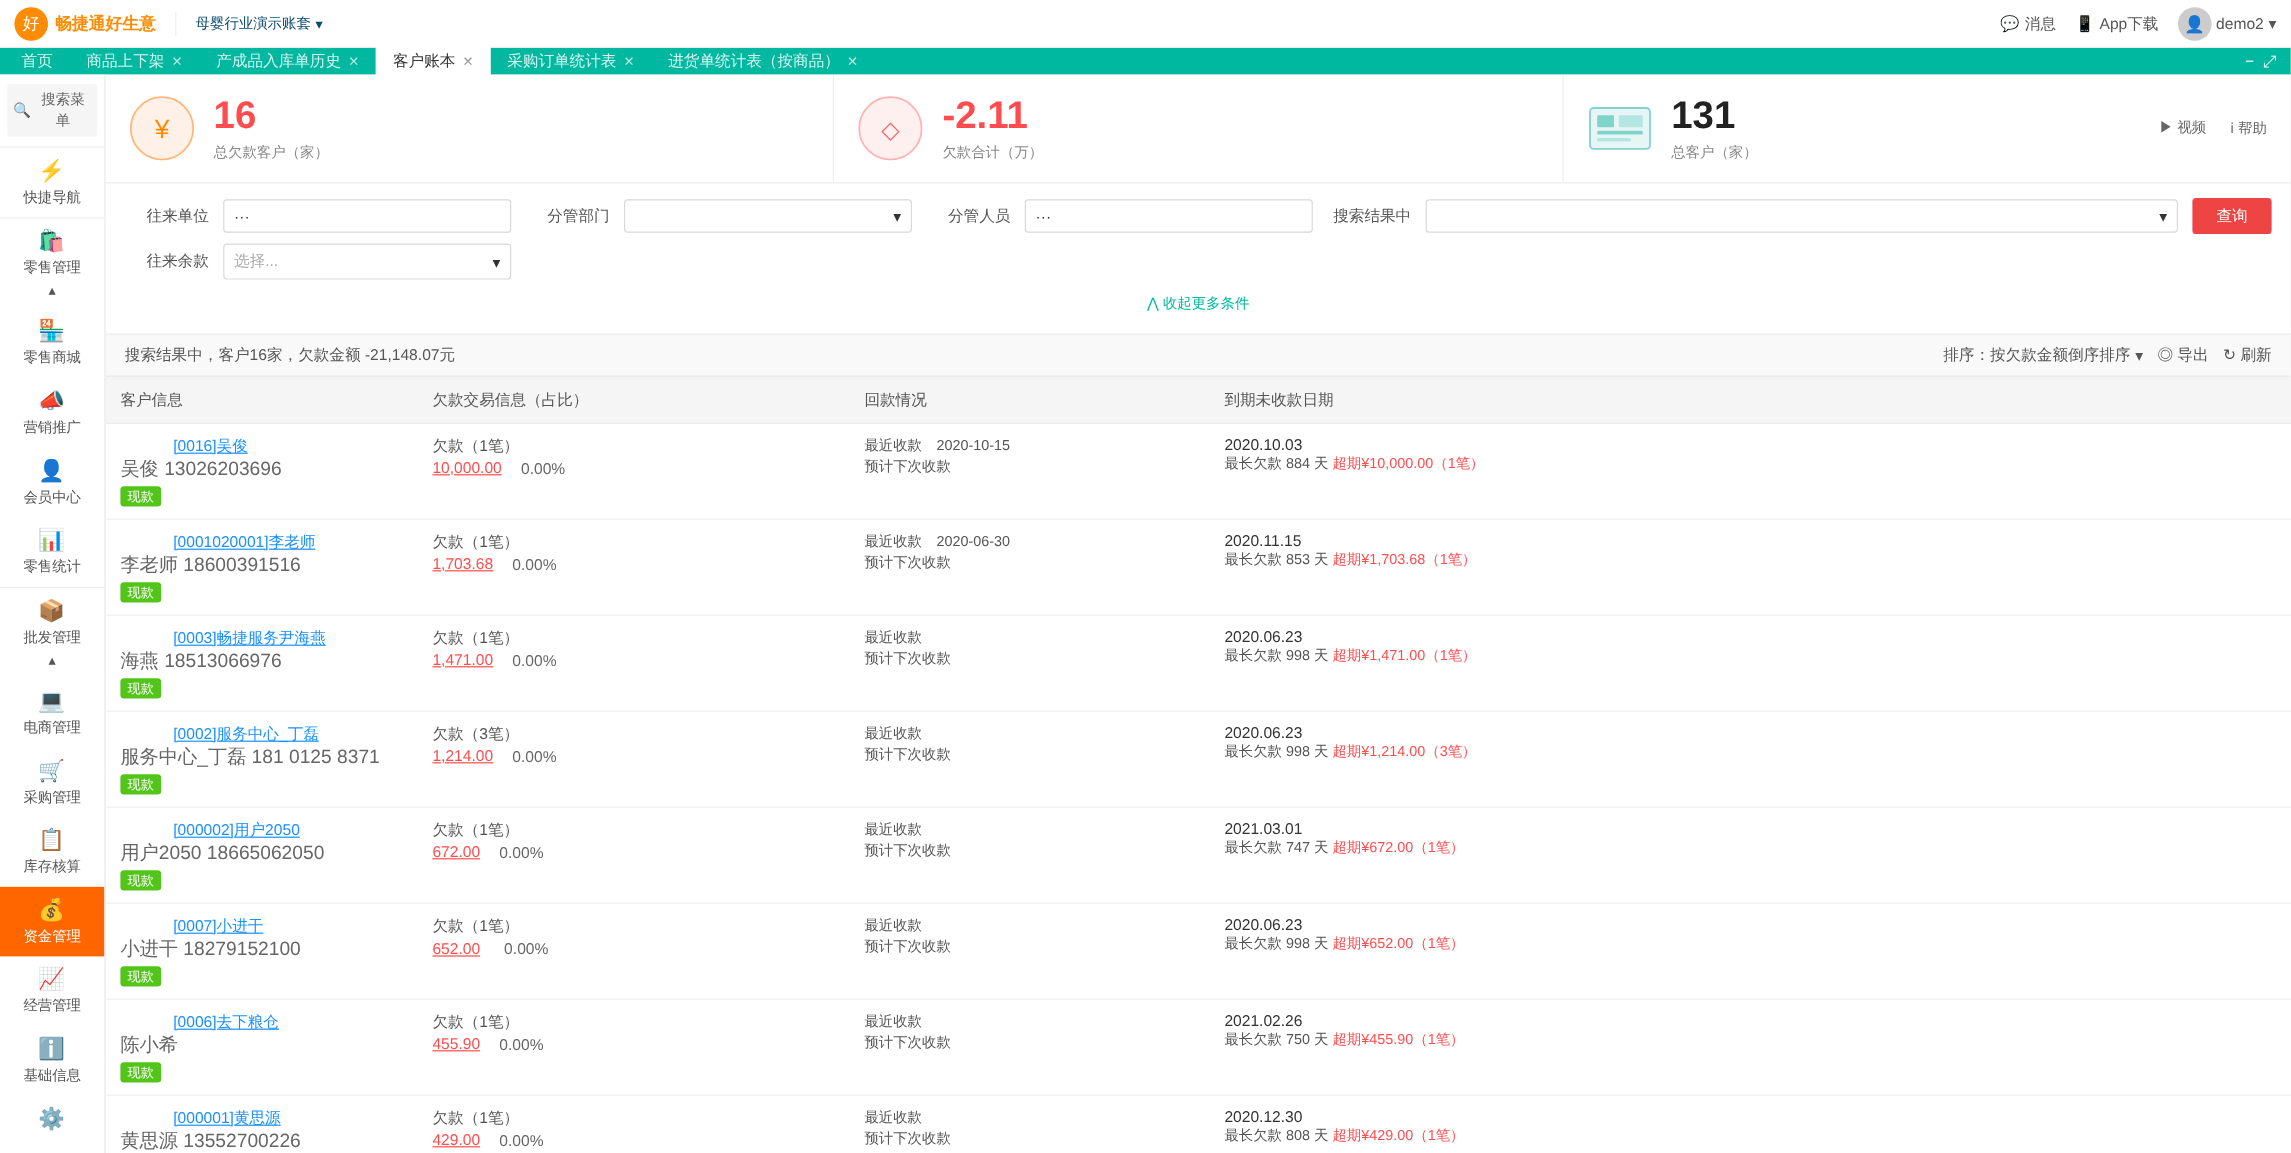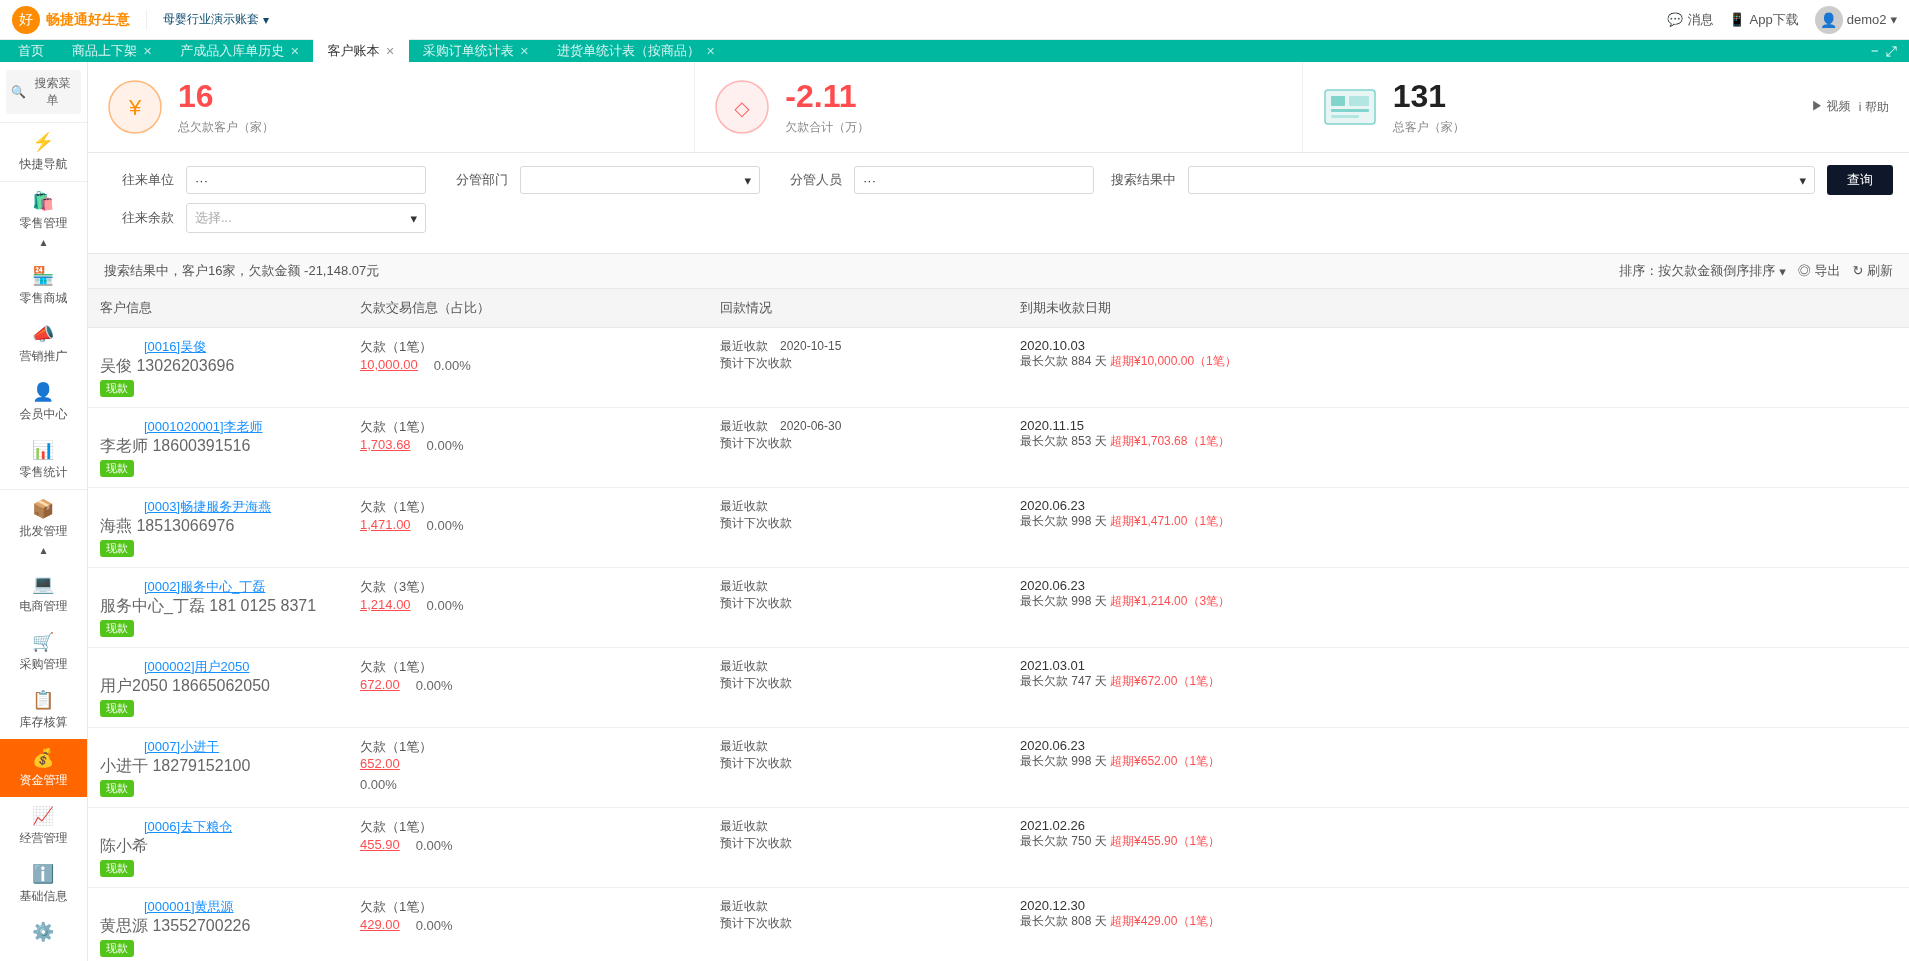--- a/index.html
+++ b/index.html
@@ -41,29 +41,29 @@
     
     .stats-bar { background: #fff; display: flex; border-bottom: 1px solid #e8e8e8; min-height: 80px; }
     .stat-card { flex: 1; display: flex; align-items: center; padding: 16px 20px; gap: 16px; border-right: 1px solid #eee; }
     .stat-icon { width: 54px; height: 54px; display: flex; align-items: center; justify-content: center; }
     .stat-icon svg { width: 54px; height: 54px; }
     .stat-info { display: flex; flex-direction: column; gap: 4px; }
     .stat-value { font-size: 32px; font-weight: bold; color: #ff4d4f; }
     .stat-value.negative { color: #ff4d4f; }
     .stat-value.dark { color: #222; font-weight: 900; }
     .stat-label { font-size: 12px; color: #888; }
-    .stat-card-actions { margin-left: auto; display: flex; gap: 8px; font-size: 12px; color: #666; cursor: pointer; }
+    .stat-card-actions { margin-left: auto; display: flex; gap: 20px; font-size: 12px; color: #666; cursor: pointer; }
 
     
     .filter-area { background: #fff; padding: 12px 16px; border-bottom: 1px solid #e8e8e8; }
     .filter-row { display: flex; align-items: center; gap: 12px; margin-bottom: 8px; }
     .filter-label { font-size: 13px; color: #555; white-space: nowrap; min-width: 70px; text-align: right; }
     .filter-input { flex: 1; max-width: 240px; border: 1px solid #d9d9d9; border-radius: 3px; padding: 5px 8px; font-size: 13px; color: #333; display: flex; align-items: center; justify-content: space-between; cursor: pointer; min-height: 28px; }
     .filter-select { flex: 1; max-width: 240px; border: 1px solid #d9d9d9; border-radius: 3px; padding: 5px 8px; font-size: 13px; color: #333; display: flex; align-items: center; justify-content: space-between; cursor: pointer; min-height: 28px; background: #fff; }
-    .filter-btn { background: #0f172a; color: white; border: none; border-radius: 3px; padding: 6px 20px; font-size: 13px; cursor: pointer; }
+    .filter-btn { background: #ef4444; color: white; border: none; border-radius: 3px; padding: 6px 20px; font-size: 13px; cursor: pointer; }
     .filter-collapse { text-align: center; padding: 4px; color: #00b8a0; font-size: 12px; cursor: pointer; }
 
     
     .results-bar { background: #f9f9f9; padding: 8px 16px; display: flex; align-items: center; justify-content: space-between; border-bottom: 1px solid #e8e8e8; }
     .results-info { font-size: 13px; color: #555; }
     .results-actions { display: flex; gap: 12px; align-items: center; font-size: 13px; color: #555; }
     .results-actions span { cursor: pointer; }
     .results-sort { display: flex; align-items: center; gap: 4px; }
 
     
@@ -296,20 +296,24 @@
           </div>
           <button class="filter-btn">查询</button>
         </div>
         <div class="filter-row">
           <span class="filter-label">往来余款</span>
           <div class="filter-select">
             <span style="flex:1; color:#aaa;">选择...</span>
             <span>▾</span>
           </div>
         </div>
+        <div class="filter-collapse">
+          <span>⋀</span>
+          <span>收起更多条件</span>
+        </div>
       </div>
 
       <div class="results-bar">
         <span class="results-info">搜索结果中，客户16家，欠款金额 -21,148.07元</span>
         <div class="results-actions">
           <span class="results-sort">
             <span>排序：按欠款金额倒序排序</span>
             <span>▾</span>
           </span>
           <span>
@@ -479,21 +483,21 @@
       <div>
         <span class="customer-name">[0007]小进干</span>
       </div>
       <div class="customer-phone">小进干 18279152100</div>
       <div>
         <span class="customer-tag">现款</span>
       </div>
     </td>
     <td>
       <div class="debt-count">欠款（1笔）</div>
-      <div style="display:flex; align-items:flex-start; gap:4px;flex-direction:column;">
+      <div style="display:flex; align-items:flex-end; gap:20px;">
         <span class="debt-amount" style="cursor:pointer; text-decoration:underline;">652.00</span>
         <span class="debt-ratio">0.00%</span>
       </div>
     </td>
     <td>
       <div class="collection-date">
         最近收款
       </div>
       <div class="collection-date">预计下次收款</div>
     </td>

